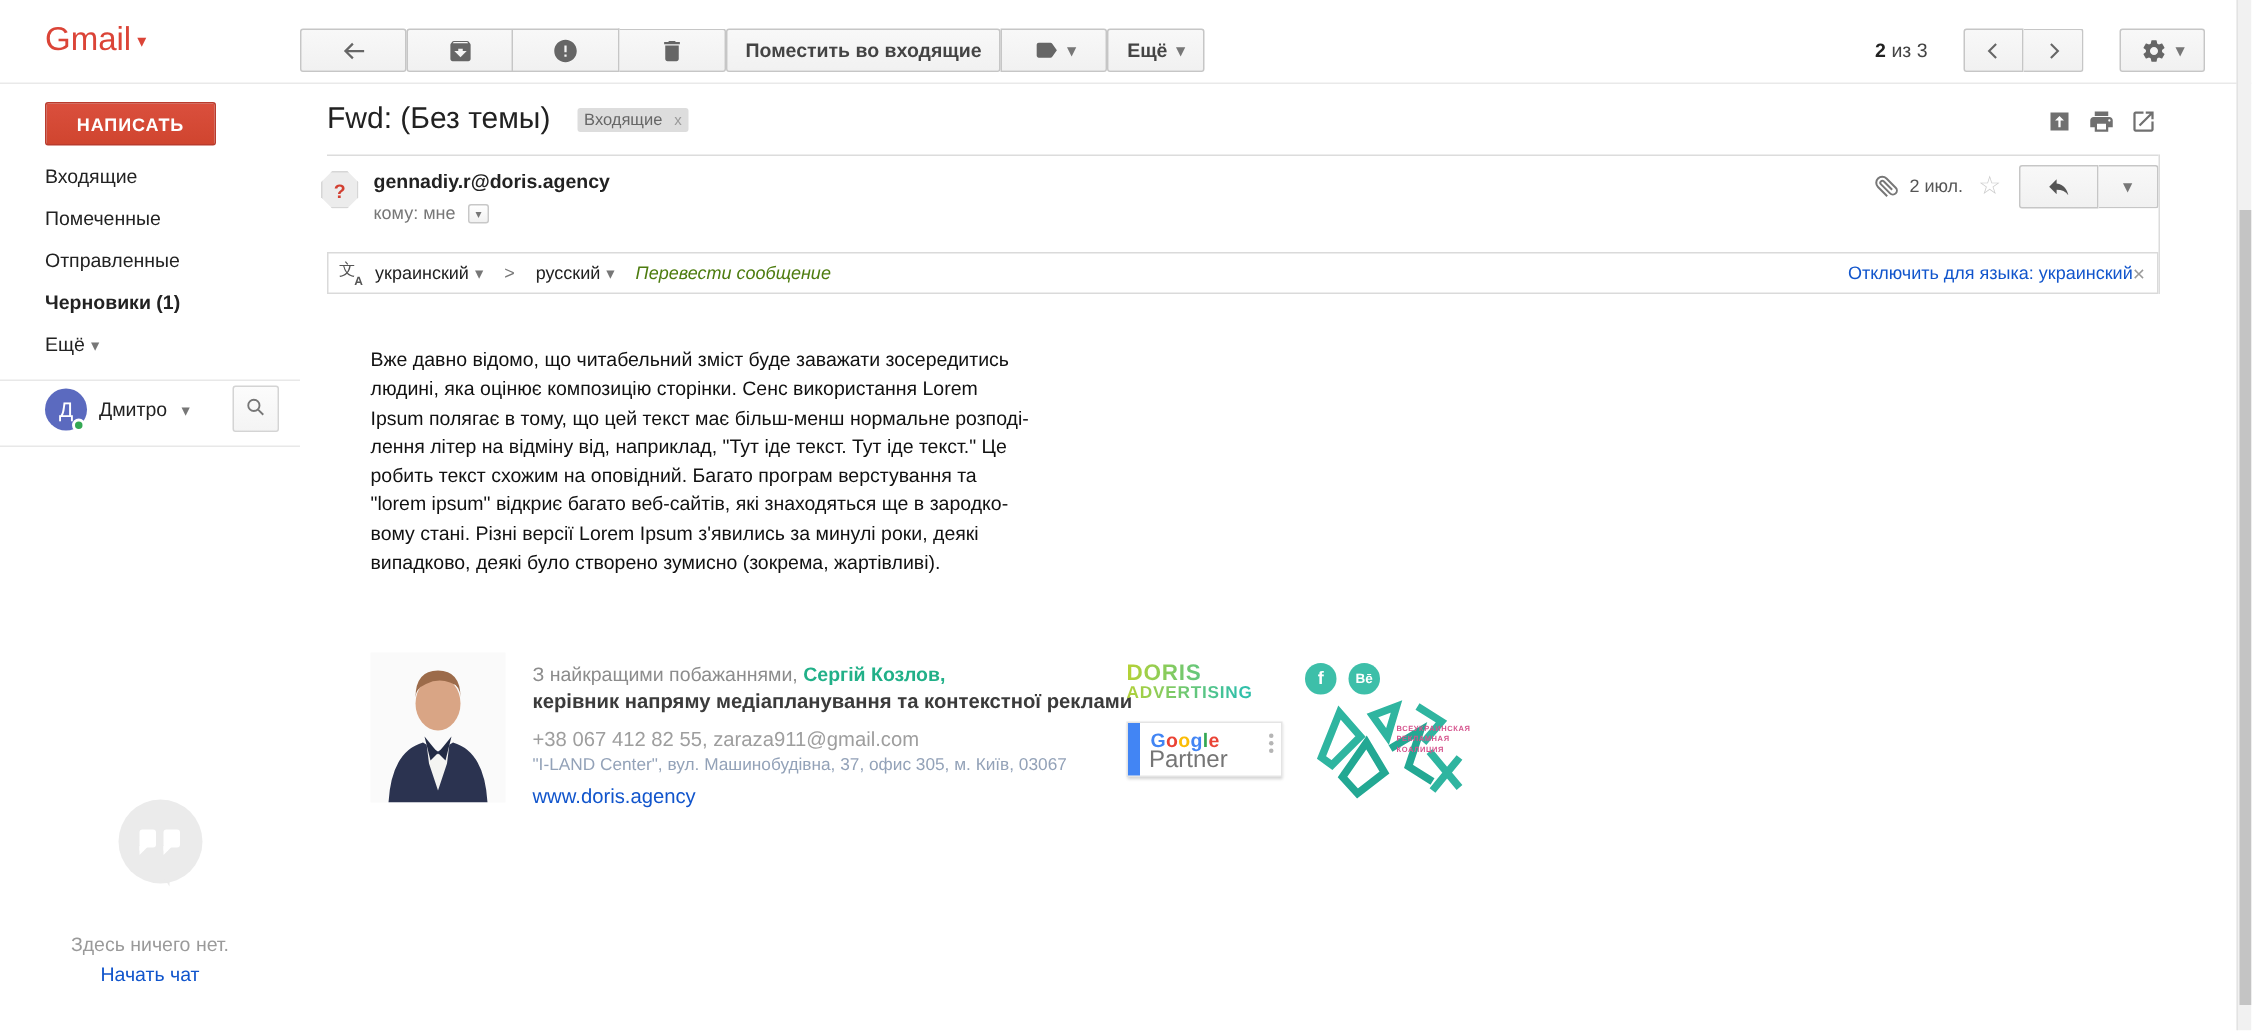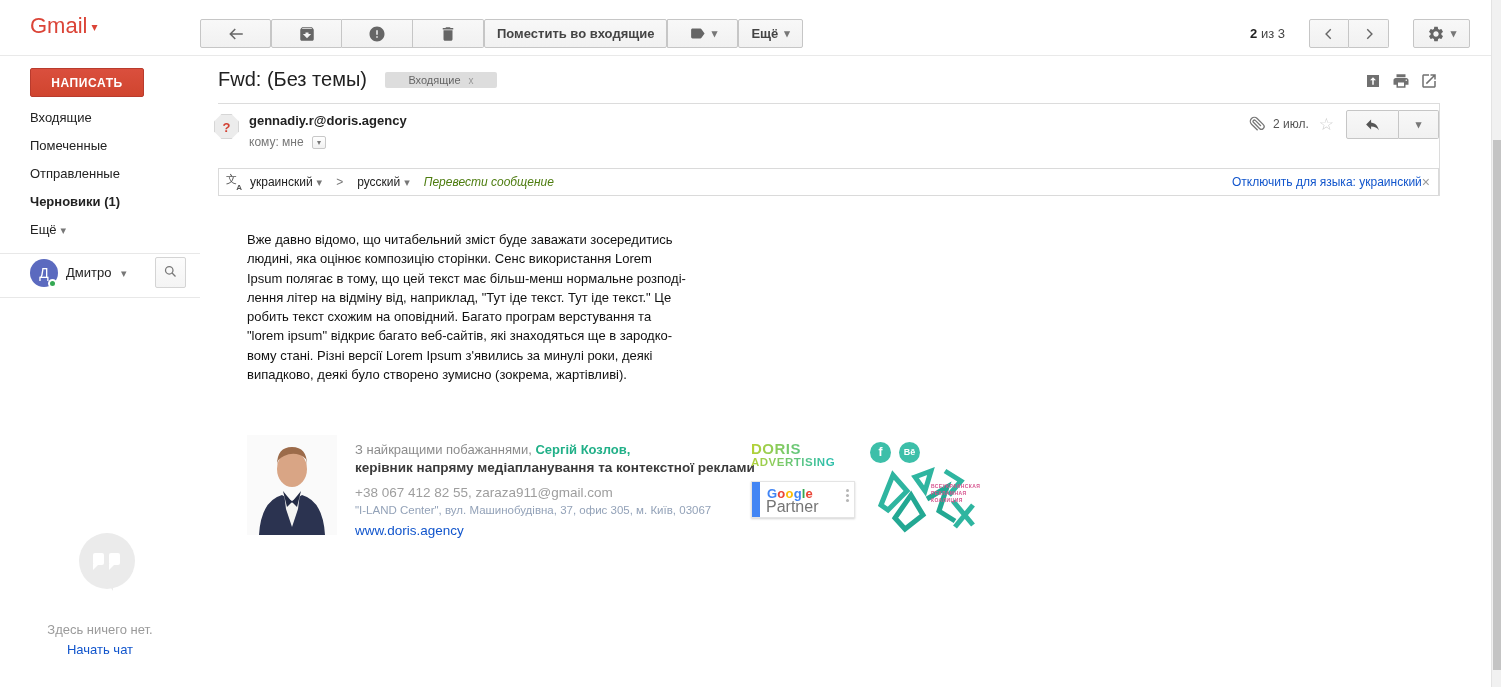--- a/index.html
+++ b/index.html
@@ -59,21 +59,21 @@
   .empty-chat-text { position:absolute; left:0; top:566px; width:200px; text-align:center;
     font-size:13px; color:#9a9a9a; }
   .start-chat { position:absolute; left:0; top:586px; width:200px; text-align:center;
     font-size:13px; color:#1155cc; cursor:pointer; }
 
   
   .content { position:absolute; left:200px; top:56px; right:10px; bottom:0; background:#fff; }
   .subject-row { position:absolute; left:18px; top:12px; right:0; height:28px; }
   .subject { font-size:20px; color:#212121; display:inline-block; vertical-align:middle; }
   .label-chip { display:inline-block; vertical-align:middle; margin-left:14px; background:#dddddd;
-    border-radius:2px; padding:2px 23px; font-size:11px; color:#666; cursor:pointer; }
+    border-radius:2px; padding:2px 4px; font-size:11px; color:#666; cursor:pointer; }
   .label-chip .chip-x { color:#999; margin-left:8px; font-size:10px; }
   .subject-icons { position:absolute; right:52px; top:3px; display:flex; gap:8px; }
   .subject-icons .sicon { width:20px; height:20px; display:flex; align-items:center; justify-content:center; cursor:pointer; }
   .subject-divider { position:absolute; left:18px; top:47px; width:1221px; height:1px; background:#dcdcdc; }
   .card-right-border { position:absolute; left:1239px; top:47px; width:1px; height:93px; background:#dcdcdc; }
 
   .sender-row { position:absolute; left:0; top:52px; right:0; height:56px; }
   .sender-avatar { position:absolute; left:14px; top:6px; width:25px; height:25px; background:#ececec;
     border:1px solid #d6d6d6; clip-path:polygon(30% 0,70% 0,100% 30%,100% 70%,70% 100%,30% 100%,0 70%,0 30%);
     color:#d23f31; font-weight:bold; font-size:13px; text-align:center; line-height:25px; }

